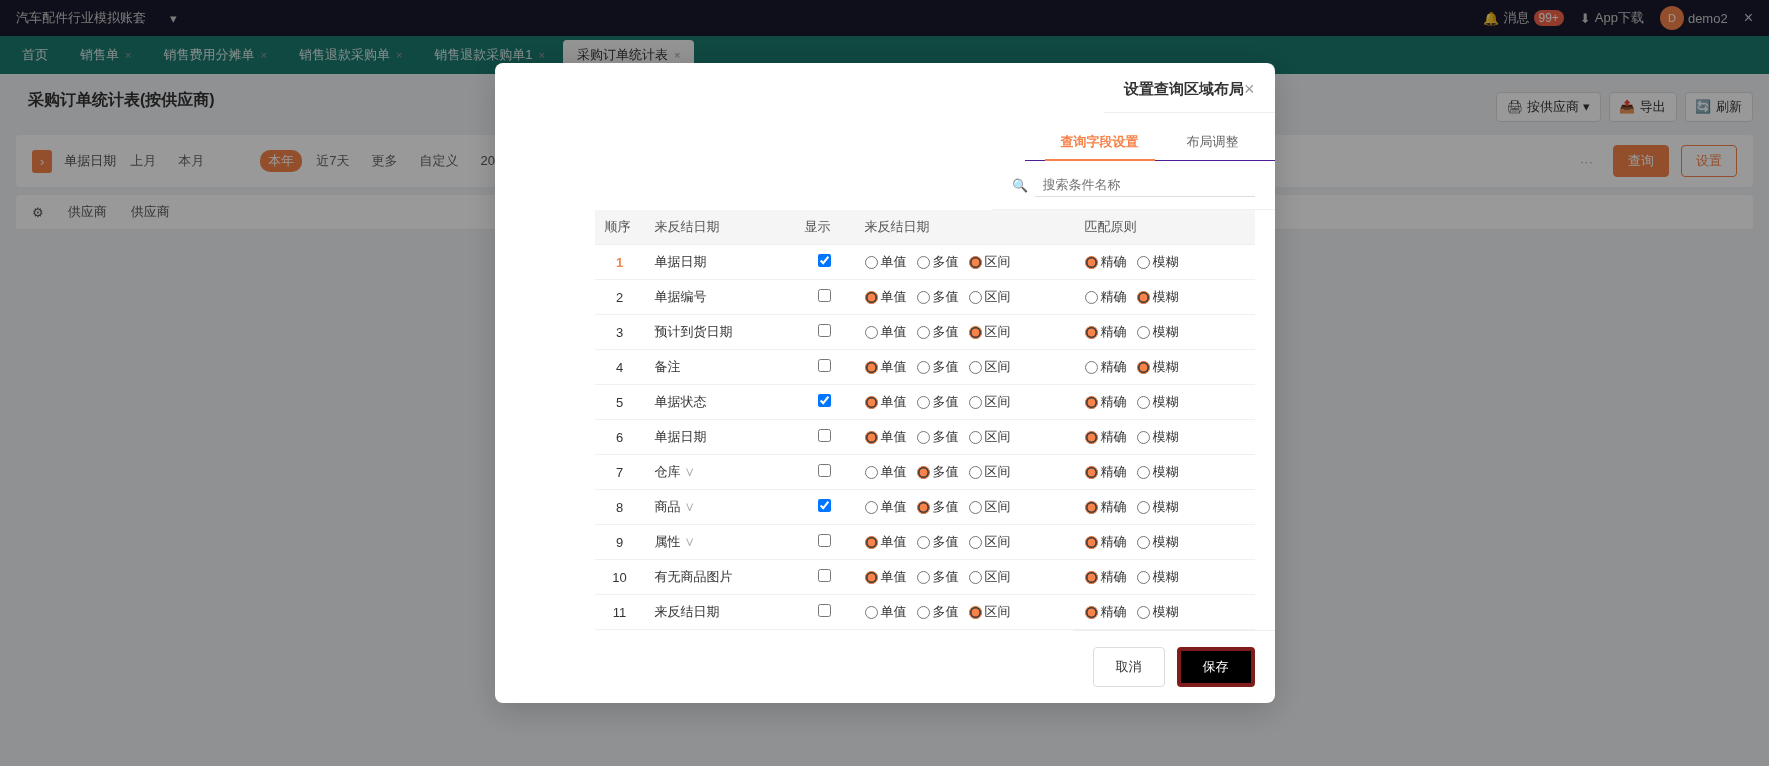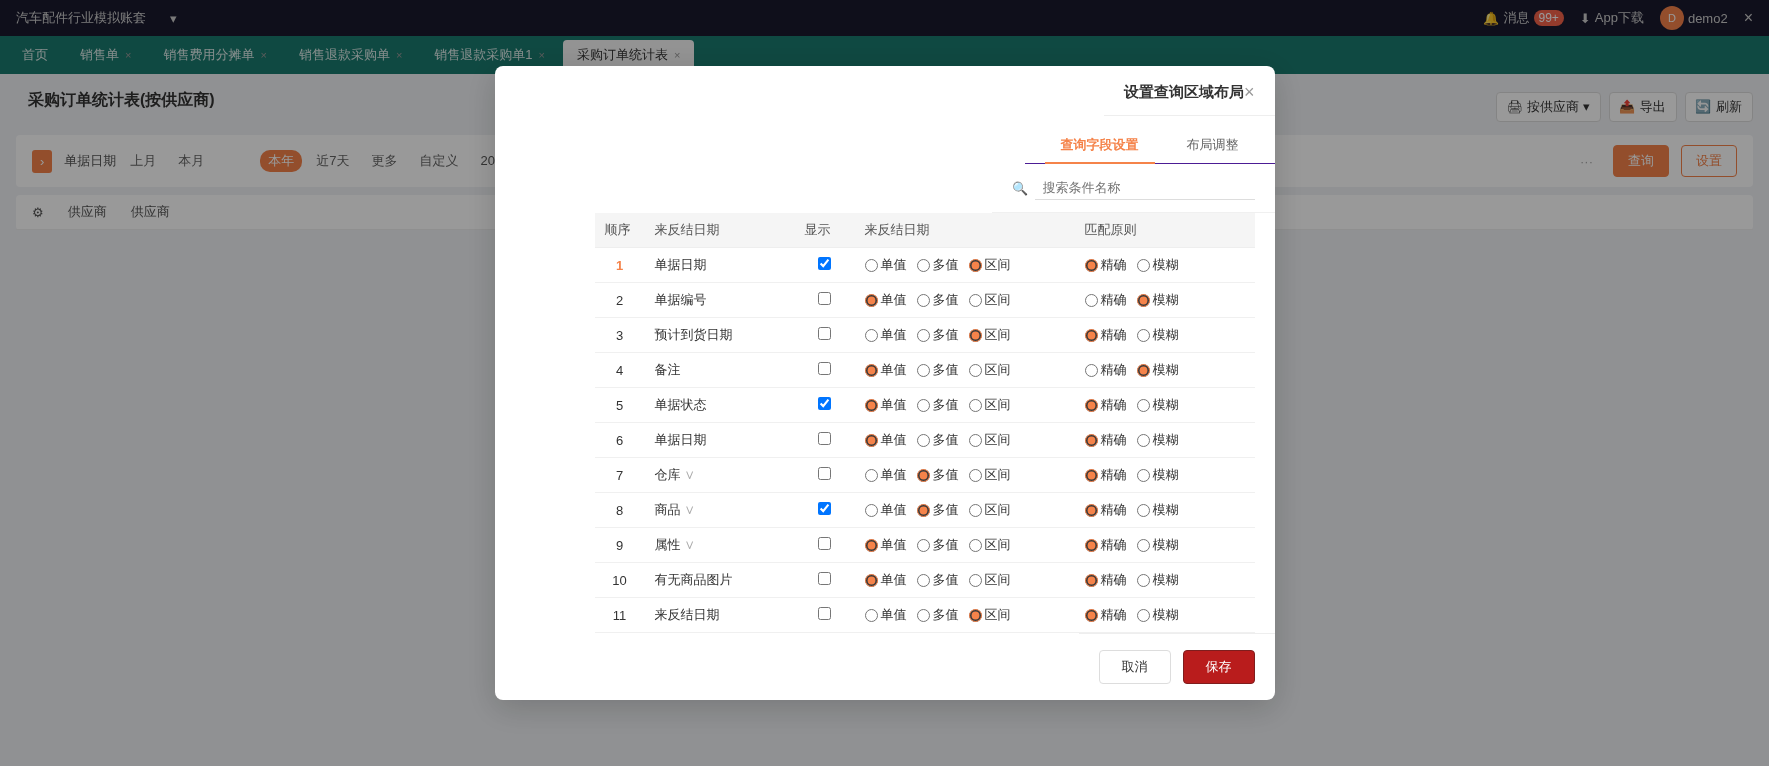--- a/index.html
+++ b/index.html
@@ -215,23 +215,23 @@
       padding: 7px 22px;
       border: 1px solid #ddd;
       border-radius: 4px;
       background: white;
       cursor: pointer;
       font-size: 13px;
       color: #333;
     }
     .btn-save {
       padding: 7px 22px;
-      border: 1px solid #7f1d1d;
+      border: 4px solid #7f1d1d;
       border-radius: 4px;
-      background: #b91c1c;
+      background: #000000;
       color: white;
       cursor: pointer;
       font-size: 13px;
     }
 
     
     .bg-table-area {
       background: white;
       border-radius: 4px;
       margin-top: 8px;

